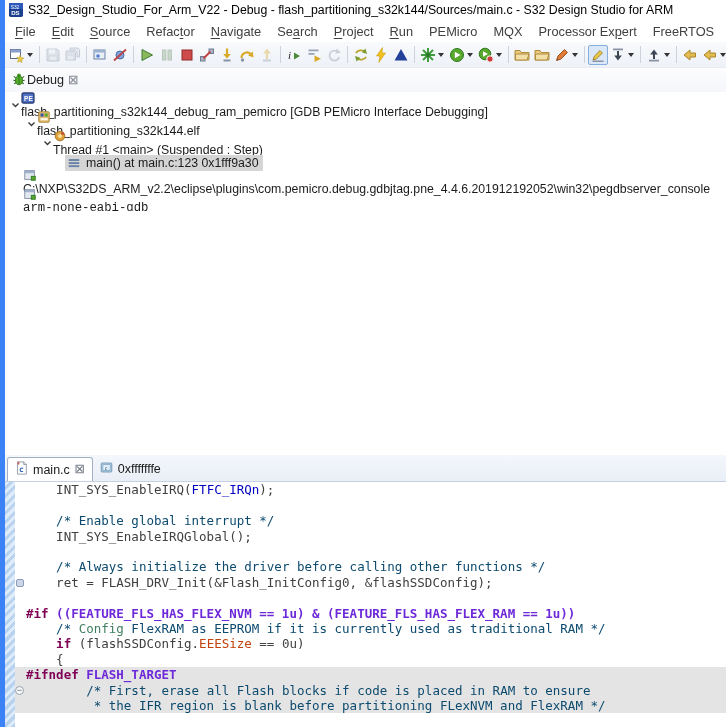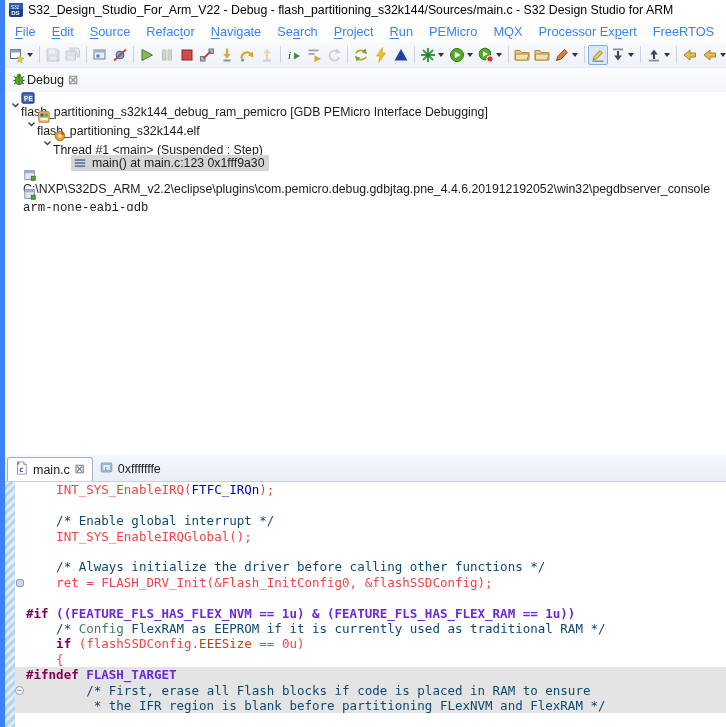--- a/index.html
+++ b/index.html
@@ -7,21 +7,21 @@
   body { font-family:"Liberation Sans", sans-serif; background:#fff; color:#111; }
   .app { width:726px; height:727px; display:flex; flex-direction:column; border-left:5px solid #3b82f6; }
 
   
   .titlebar { height:20px; flex:0 0 20px; display:flex; align-items:center; gap:5px; padding-left:4px;
               font-size:12.3px; color:#000; background:#fff; }
   .appicon svg { display:block; }
 
   
   .menubar { height:22px; flex:0 0 22px; display:flex; align-items:center; background:#fff; padding-left:2px;
-             font-size:12.8px; color:#3b82f6; }
+             font-size:12.8px; color:#404040; }
   .menu-item { padding:2px 8px; white-space:nowrap; cursor:default; }
   .menu-item u { text-underline-offset:2px; }
 
   
   .toolbar { height:26px; flex:0 0 26px; display:flex; align-items:center; padding:0 2px;
              background:linear-gradient(#f8fafc,#eef1f7); border-bottom:1px solid #e8ecf2; }
   .tbtn { display:flex; align-items:center; padding:2px 2px; border-radius:2px; }
   .tbtn svg { display:block; }
   .tbtn.disabled { opacity:.38; }
   .tbtn.selected { background:#d9e7f8; border:1px solid #84aedd; padding:1px 1px; }
@@ -32,39 +32,39 @@
   
   .debug-header { height:24px; flex:0 0 24px; display:flex; align-items:center; gap:1px; padding-left:7px;
                   background:linear-gradient(#fdfdfe,#f4f6fa); font-size:12.6px; color:#222; }
   .view-close { color:#8a8f99; font-size:11px; font-weight:bold; margin-left:3px; line-height:10px; }
 
   
   .tree { flex:0 0 118px; background:#fff; font-size:12.3px; color:#1b1b1b; padding-top:3px; }
   .trow { height:19.3px; display:flex; align-items:center; white-space:nowrap; }
   .trow .twist { width:12px; flex:0 0 12px; display:flex; justify-content:center; }
   .trow .ticn { margin-right:5px; display:flex; }
-  .tsel { display:flex; align-items:flex-end; background:#d5d5d5; padding:1px 4px 1px 2px; border-radius:1px;margin-left:6px; }
+  .tsel { display:flex; align-items:flex-end; background:#d5d5d5; padding:1px 4px 1px 2px; border-radius:1px; }
   .filler { flex:1 1 auto; background:#fff; }
 
   
   .tabbar { height:27px; flex:0 0 27px; display:flex; align-items:flex-end; padding-left:2px;
             background:linear-gradient(#f4f7fb,#e9eef7); border-bottom:1px solid #c6d2e4; }
   .tab { display:flex; align-items:center; gap:5px; height:24px; padding:0 7px; font-size:12.5px; color:#1a1a1a; }
   .tab.active { background:#fff; border:1px solid #a3afc4; border-bottom:none; border-radius:3px 3px 0 0; }
   .tab-close { color:#7d8workspace3a94; color:#7d838f; font-size:11px; font-weight:bold; }
 
   
   .editor { flex:1 1 auto; position:relative; background:#fff; overflow:hidden; }
   .stripebar { position:absolute; left:0; top:0; width:10px; height:100%;
                background:repeating-linear-gradient(135deg,#ddebfa 0 3px,#b9d3ee 3px 6px); }
   .code { position:absolute; left:10px; right:0; top:0; bottom:0;
           font-family:"DejaVu Sans Mono", monospace; font-size:12.5px; }
   .code-line { height:15.4167px; line-height:15.4167px; white-space:pre; padding-left:11px; position:relative; }
   .bg-w { background:#ffffff; } .bg-g { background:#e4e4e4; }
-  .s-t { color:#ef4444;margin-top:25px; } .s-c { color:#0c4a6e; } .s-e { color:#0000C0; }
+  .s-t { color:#404040;margin-top:25px; } .s-c { color:#0c4a6e; } .s-e { color:#0000C0; }
   .s-f { color:#c2410c;text-align:center; } .s-k { color:#7F0055; font-weight:bold; } .s-b { color:#6d28d9; font-weight:bold; }
   .s-cw { color:#3F7F5F; text-decoration:underline wavy #e04343 1px; text-underline-offset:2px; }
   .m-fold { position:absolute; left:0px; top:3px; width:9px; height:9px; border:1px solid #98a2ae; border-radius:50%;
             background:#f5f5f5; color:#5a6472; font-size:9px; line-height:6px; text-align:center; font-family:"Liberation Sans",sans-serif; }
   .m-task { position:absolute; left:1px; top:4px; width:8px; height:8px; background:#ccd6e6; border:1px solid #8b9cba; border-radius:2px; }
 </style>
 </head>
 <body>
 
 <div class="app">

